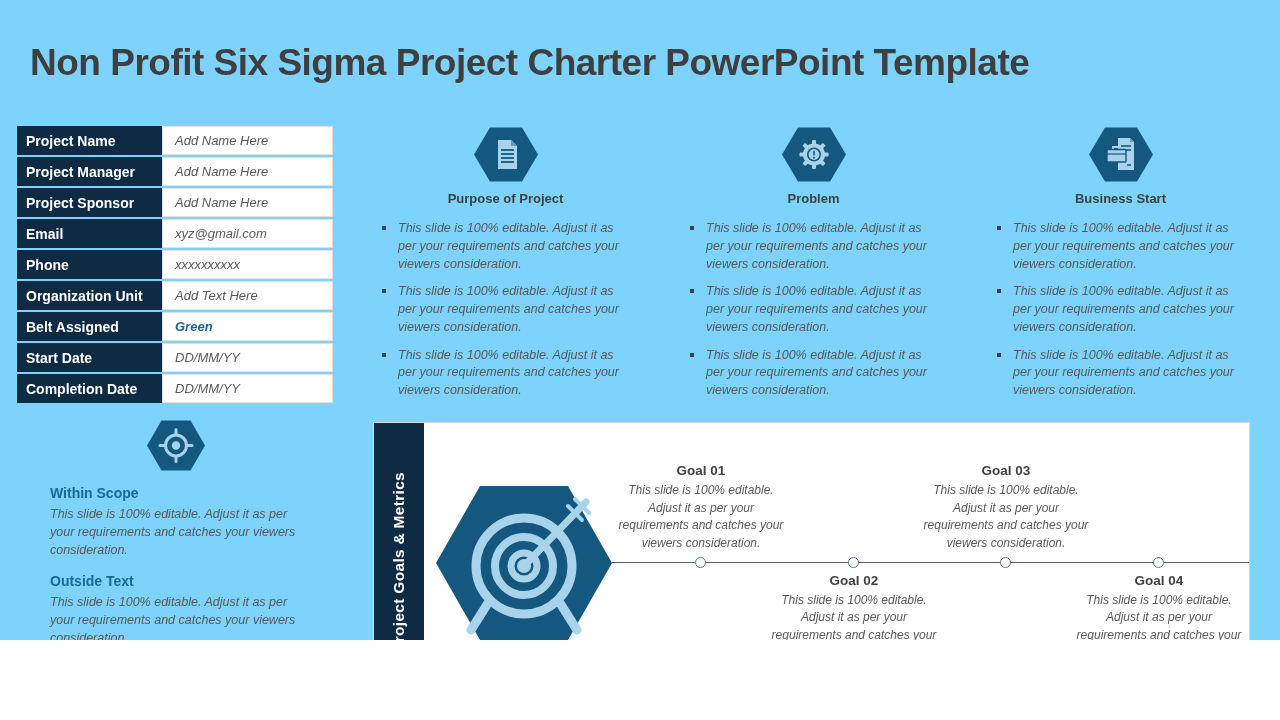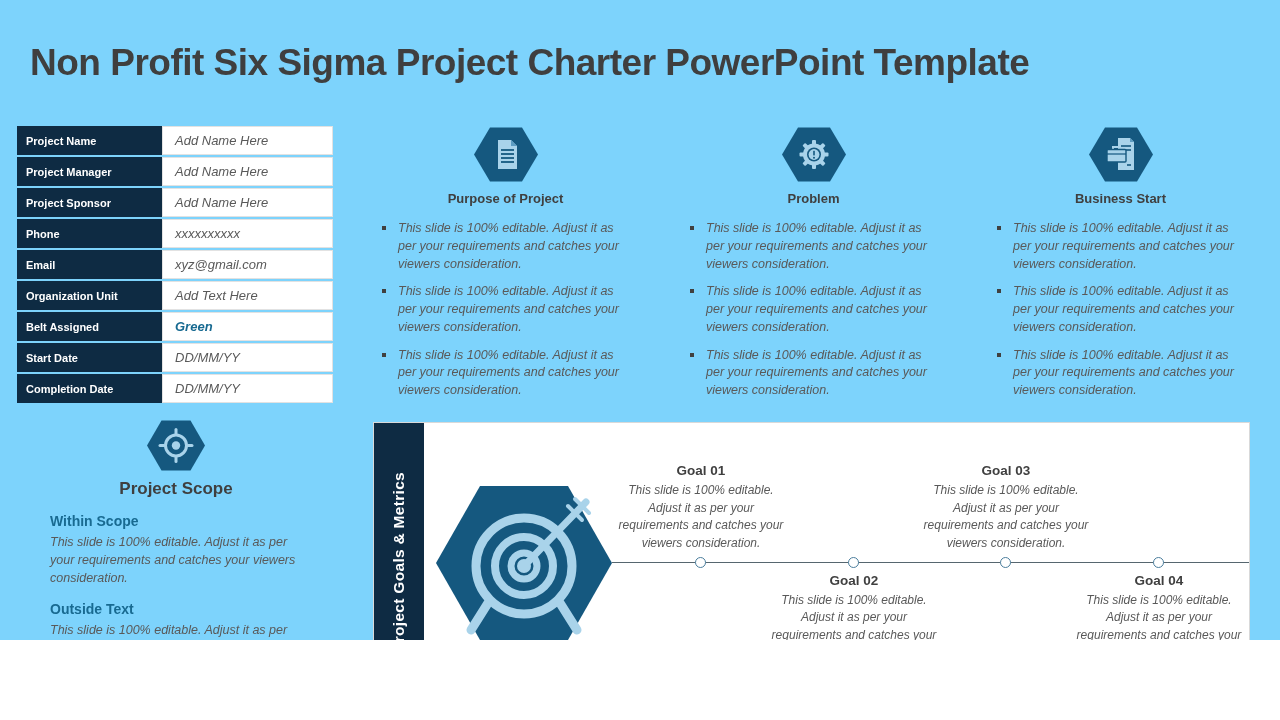--- a/index.html
+++ b/index.html
@@ -10,21 +10,21 @@
   }
   
   .title {
     position:absolute; left:30px; top:42px; width:1220px;
     font-size:37px; font-weight:bold; color:#3f3f3f; letter-spacing:-0.5px;
   }
   
   .charter-table { position:absolute; left:17px; top:126px; width:316px; }
   .ct-row { display:flex; height:29px; margin-bottom:2px; }
   .ct-label {
-    width:145px; background:#0e2b43; color:#ffffff; font-size:11px; font-weight:bold;
+    width:145px; background:#0e2b43; color:#ffffff; font-size:14px; font-weight:bold;
     display:flex; align-items:center; padding-left:9px; flex:none;
   }
   .ct-value {
     flex:1; border:1px solid #e2e2e2; background:#fff; color:#595959;
     font-size:13px; font-style:italic; display:flex; align-items:center; padding-left:12px;
   }
   .ct-value.accent { color:#186a91; font-weight:bold; }
   
   .section { position:absolute; top:127px; width:255px; }
   .section.s0 { left:378px; } .section.s1 { left:686px; } .section.s2 { left:993px; }
@@ -87,26 +87,26 @@
     </div>
     <div class="ct-row">
       <div class="ct-label">Project Manager</div>
       <div class="ct-value">Add Name Here</div>
     </div>
     <div class="ct-row">
       <div class="ct-label">Project Sponsor</div>
       <div class="ct-value">Add Name Here</div>
     </div>
     <div class="ct-row">
+      <div class="ct-label">Email</div>
+      <div class="ct-value">xyz@gmail.com</div>
+    </div>
+    <div class="ct-row">
       <div class="ct-label">Phone</div>
       <div class="ct-value">xxxxxxxxxx</div>
-    </div>
-    <div class="ct-row">
-      <div class="ct-label">Email</div>
-      <div class="ct-value">xyz@gmail.com</div>
     </div>
     <div class="ct-row">
       <div class="ct-label">Organization Unit</div>
       <div class="ct-value">Add Text Here</div>
     </div>
     <div class="ct-row">
       <div class="ct-label">Belt Assigned</div>
       <div class="ct-value accent">Green</div>
     </div>
     <div class="ct-row">
@@ -193,21 +193,20 @@
       <polygon points="14.5,0.5 43.5,0.5 58,25.5 43.5,50.5 14.5,50.5 0,25.5" fill="#15587f"></polygon>
       <circle cx="29" cy="25.5" r="10.5" fill="none" stroke="#a9d3ea" stroke-width="3"></circle>
       <circle cx="29" cy="25.5" r="4.2" fill="#a9d3ea"></circle>
       <g stroke="#a9d3ea" stroke-width="3" stroke-linecap="round">
         <line x1="29" y1="9.5" x2="29" y2="13.5"></line>
         <line x1="29" y1="37.5" x2="29" y2="41.5"></line>
         <line x1="13" y1="25.5" x2="17" y2="25.5"></line>
         <line x1="41" y1="25.5" x2="45" y2="25.5"></line>
       </g>
     </svg>
-    <div class="scope-title">Project Scope</div>
     <div class="scope-sub">
       <div class="scope-sub-head">Within Scope</div>
       <div class="scope-sub-text">This slide is 100% editable. Adjust it as per your requirements and catches your viewers consideration.</div>
     </div>
     <div class="scope-sub">
       <div class="scope-sub-head">Outside Text</div>
       <div class="scope-sub-text">This slide is 100% editable. Adjust it as per your requirements and catches your viewers consideration.</div>
     </div>
   </div>
 

